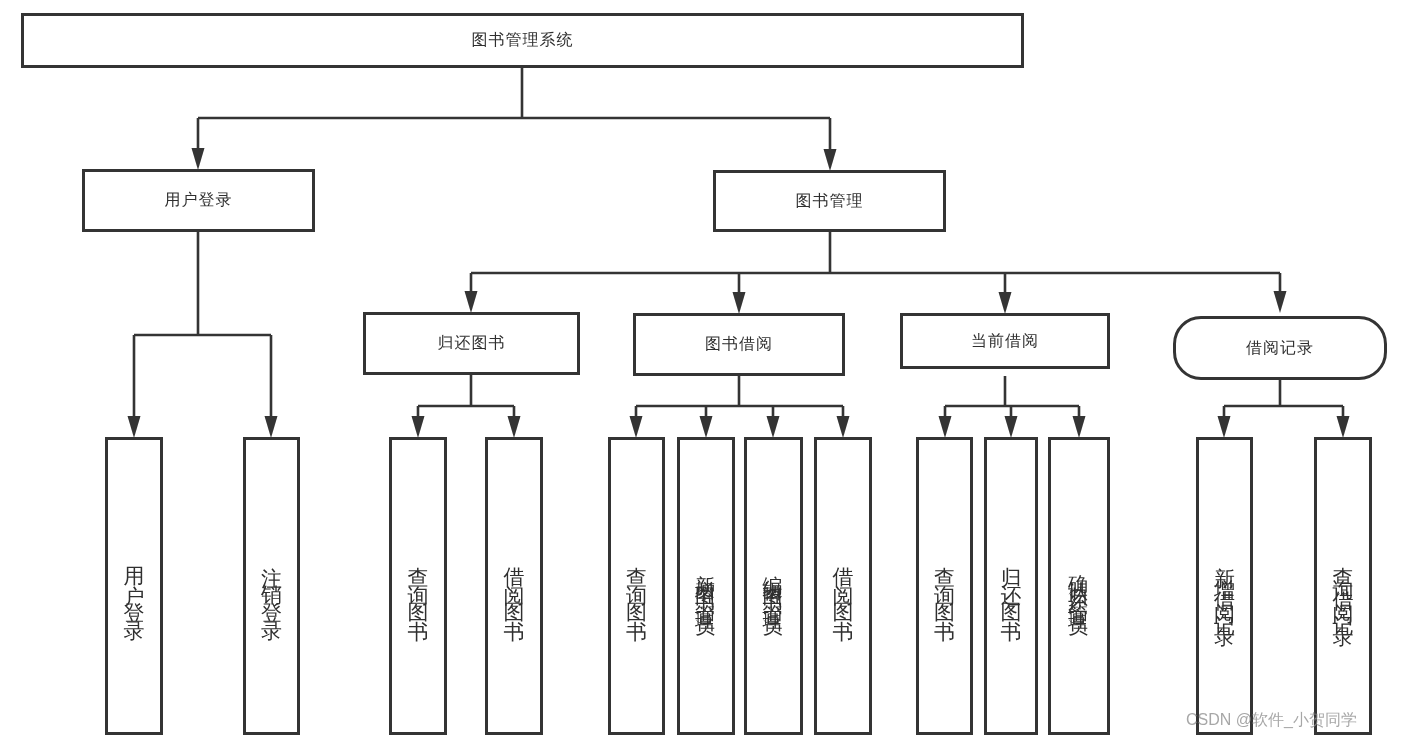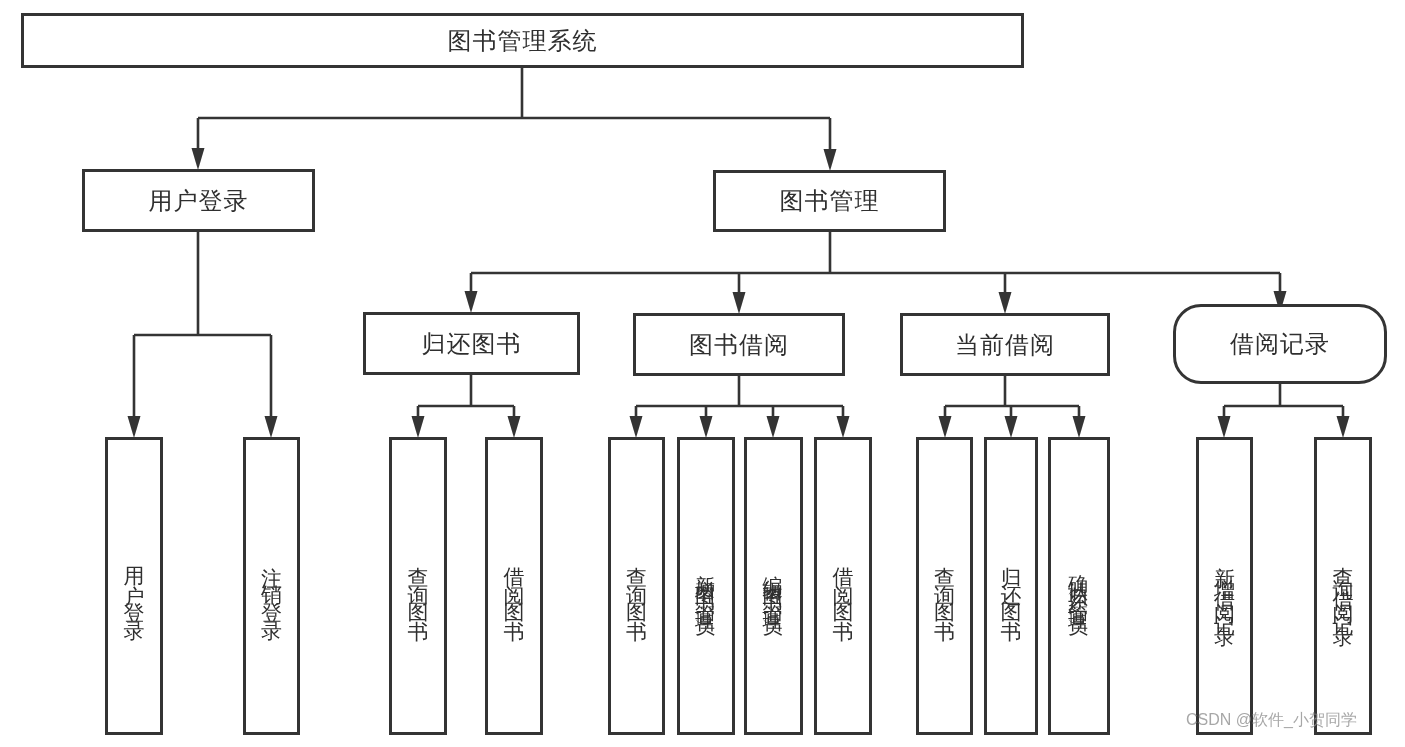--- a/index.html
+++ b/index.html
@@ -4,36 +4,36 @@
 <style>
   html,body{margin:0;padding:0;background:#fff;}
   body{font-family:"Liberation Sans","DejaVu Sans",sans-serif;}
   #canvas{position:relative;width:1405px;height:747px;background:#fff;overflow:hidden;}
   #wires{position:absolute;left:0;top:0;width:1405px;height:747px;}
   .box{
     position:absolute;background:#fff;border:3px solid #343434;box-sizing:border-box;
     display:flex;align-items:center;justify-content:center;
     color:#2f2f2f;z-index:2;
   }
-  .h-box{font-size:24px;letter-spacing:1px;}
+  .h-box{font-size:16px;letter-spacing:1px;}
   .v-box{
     top:437px;height:298px;
     writing-mode:vertical-rl;text-orientation:mixed;
     font-size:21px;
   }
   .ls-big{letter-spacing:18px;}
   .ls-mid{letter-spacing:12px;}
   .ls-sml{letter-spacing:6px;font-size:20px;}
   #b-root{left:21px;top:13px;width:1003px;height:55px;}
   #b-l1a{left:82px;top:169px;width:233px;height:63px;}
   #b-l1b{left:713px;top:170px;width:233px;height:62px;text-align:center;}
   #b-l2a{left:363px;top:312px;width:217px;height:63px;}
   #b-l2b{left:633px;top:313px;width:212px;height:63px;}
-  #b-l2c{left:900px;top:313px;width:210px;height:63px;}
-  #b-l2d{left:1173px;top:304px;width:214px;height:80px;border-radius:28px;}
+  #b-l2c{left:900px;top:313px;width:210px;height:56px;}
+  #b-l2d{left:1173px;top:316px;width:214px;height:64px;border-radius:28px;}
   #b-f1{left:105px;width:58px;}
   #b-f2{left:243px;width:57px;}
   #b-f3{left:389px;width:58px;}
   #b-f4{left:485px;width:58px;}
   #b-f5{left:608px;width:57px;}
   #b-f6{left:677px;width:58px;}
   #b-f7{left:744px;width:59px;}
   #b-f8{left:814px;width:58px;}
   #b-f9{left:916px;width:57px;}
   #b-f10{left:984px;width:54px;}

